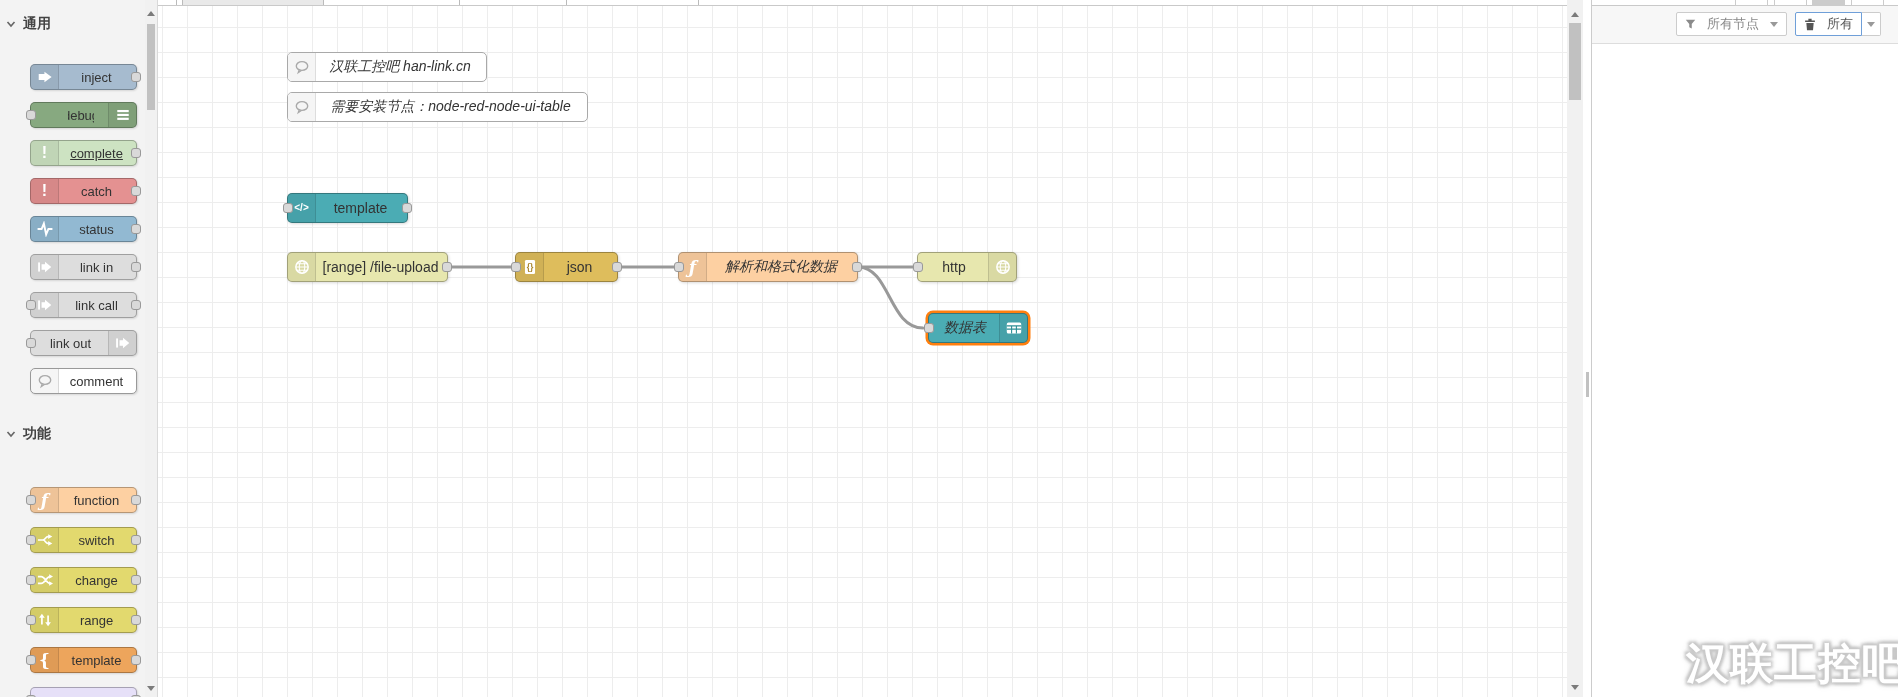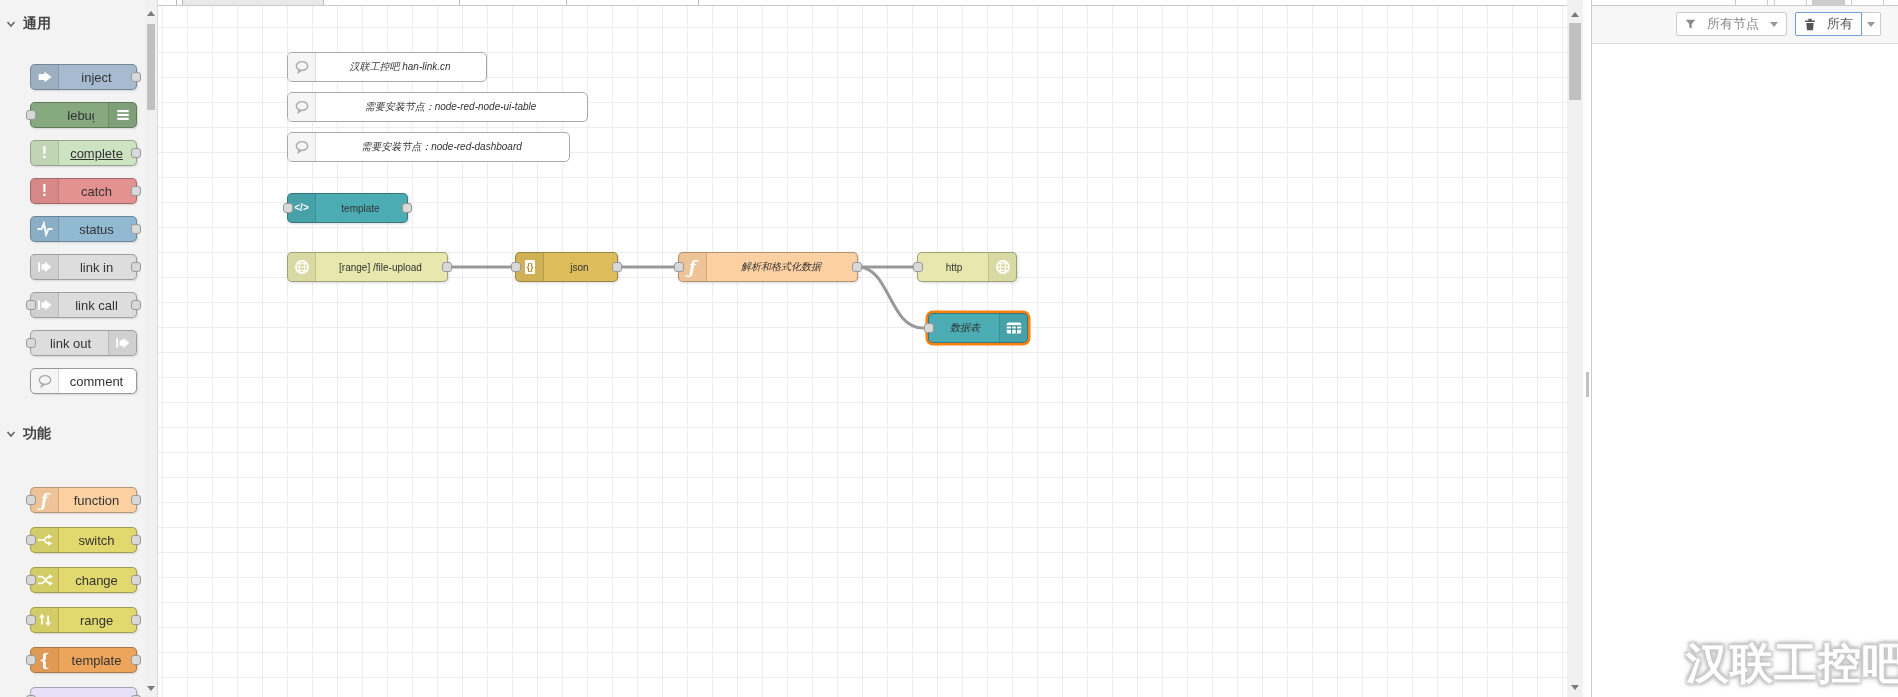--- a/index.html
+++ b/index.html
@@ -25,21 +25,21 @@
   .nico{position:absolute;top:0;bottom:0;width:27px;background:rgba(0,0,0,.06);
         display:flex;align-items:center;justify-content:center;overflow:hidden}
   .nico.l{left:0;border-right:1px solid rgba(0,0,0,.12);border-radius:4px 0 0 4px}
   .nico.r{right:0;border-left:1px solid rgba(0,0,0,.12);border-radius:0 4px 4px 0}
   .nico svg{width:16px;height:16px}
   .tico{color:#fff;font-weight:bold;font-size:14px;line-height:1}
   .tico.fser{font-family:"DejaVu Serif","Liberation Serif",serif;font-style:italic;font-size:17px}
   .tico.code{font-size:10px;letter-spacing:0}
   .nlabel{position:absolute;top:0;bottom:0;display:flex;align-items:center;justify-content:center;
           font-size:13px;color:#333;white-space:nowrap;overflow:hidden}
-  .nlabel.cv{font-size:10px}
+  .nlabel.cv{font-size:14px}
   .nlabel.it{font-style:italic}
   .port{position:absolute;width:10px;height:10px;background:#d9d9d9;border:1px solid #999;
         border-radius:3px;top:50%;margin-top:-5px;box-sizing:border-box}
   .port.in{left:-5px}.port.out{right:-5px}
 
   
   .sbar{position:absolute;top:0;bottom:0;background:#f1f1f1}
   .sbar .arrow{position:absolute;left:0;right:0;height:14px;display:flex;align-items:center;justify-content:center}
   .tri-up{width:0;height:0;border-left:4px solid transparent;border-right:4px solid transparent;border-bottom:5px solid #7b7b7b}
   .tri-dn{width:0;height:0;border-left:4px solid transparent;border-right:4px solid transparent;border-top:5px solid #7b7b7b}
@@ -284,29 +284,20 @@
     </div>
     <div class="cv-node comment" style="left: 129px; top: 87px; width: 301px; background: rgb(255, 255, 255); padding-left: 13px;">
       <div class="nico l">
         <svg viewBox="0 0 16 14">
           <ellipse cx="8" cy="6" rx="5.7" ry="4.4" fill="none" stroke="#aaa" stroke-width="1.4"></ellipse>
           <path d="M5.2 9.8 4.2 12.6 7.4 10.4" fill="none" stroke="#aaa" stroke-width="1.2"></path>
         </svg>
       </div>
       <span class="nlabel cv it" style="left: 30px; right: 4px;">需要安装节点：node-red-node-ui-table</span>
     </div>
-    <div class="cv-node comment" style="left: 129px; top: 127px; width: 283px; background: rgb(255, 255, 255);">
-      <div class="nico l">
-        <svg viewBox="0 0 16 14">
-          <ellipse cx="8" cy="6" rx="5.7" ry="4.4" fill="none" stroke="#aaa" stroke-width="1.4"></ellipse>
-          <path d="M5.2 9.8 4.2 12.6 7.4 10.4" fill="none" stroke="#aaa" stroke-width="1.2"></path>
-        </svg>
-      </div>
-      <span class="nlabel cv it" style="left: 30px; right: 4px;">需要安装节点：node-red-dashboard</span>
-    </div>
     <div class="cv-node" style="left: 129px; top: 188px; width: 121px; background: rgb(75, 172, 180);">
       <div class="nico l">
         <span class="tico code">&lt;/&gt;</span>
       </div>
       <span class="nlabel cv" style="left: 30px; right: 4px;">template</span>
       <span class="port in"></span>
       <span class="port out"></span>
     </div>
     <div class="cv-node" style="left: 129px; top: 247px; width: 161px; background: rgb(231, 231, 174);">
       <div class="nico l">

